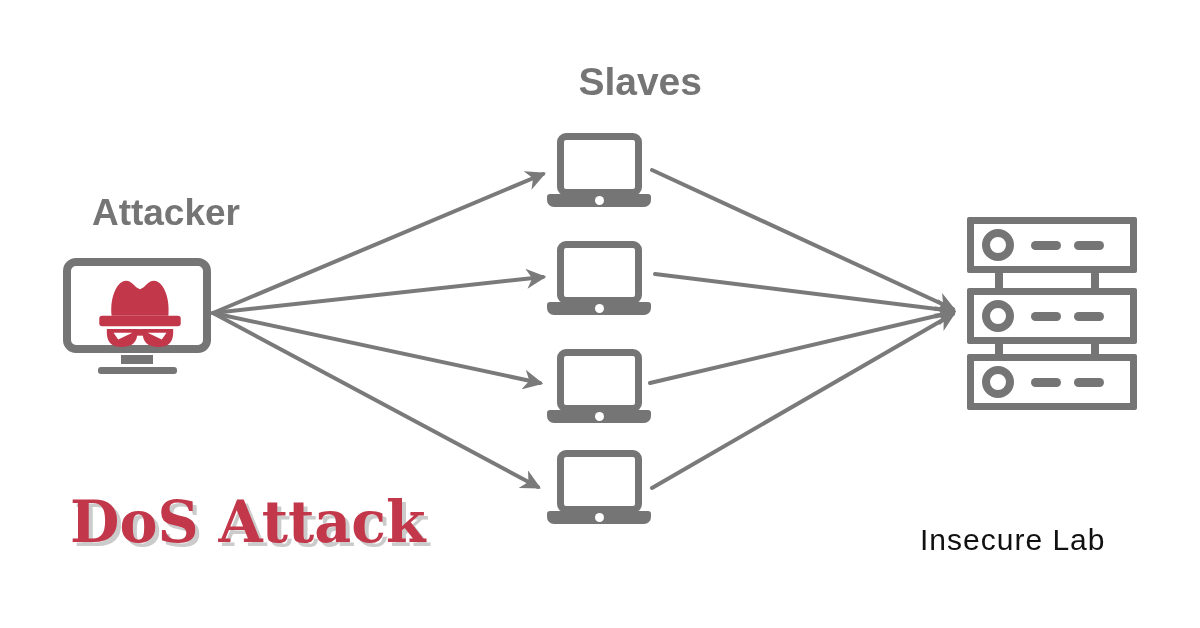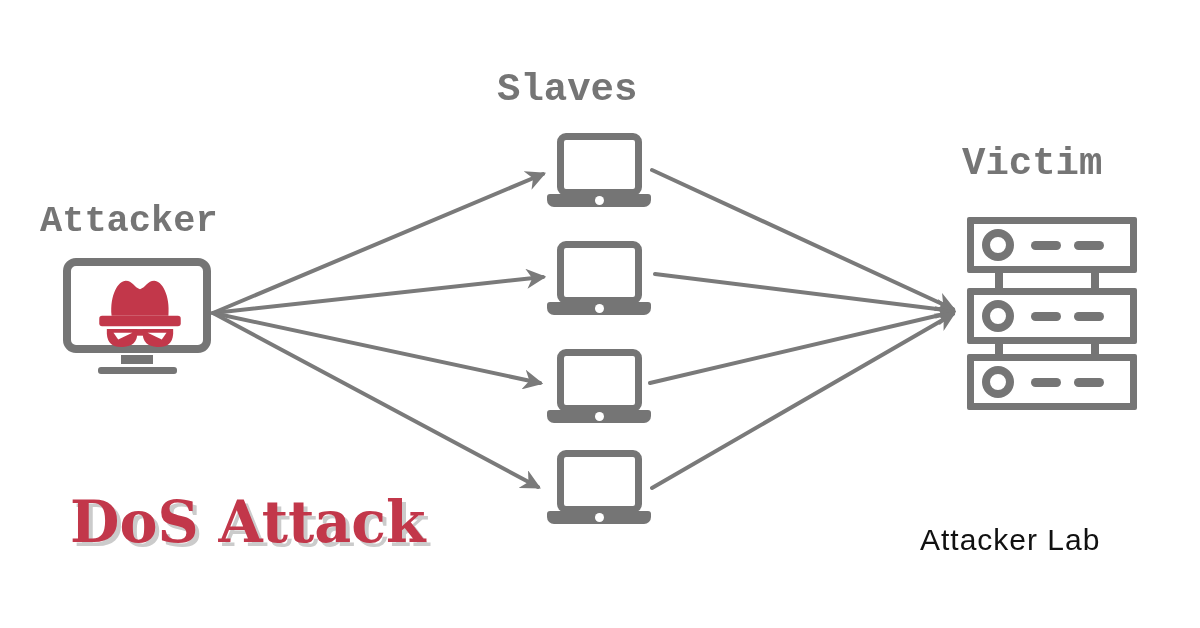--- a/index.html
+++ b/index.html
@@ -24,24 +24,23 @@
   .connections {
     position: absolute;
     left: 0; top: 0;
     width: 1200px; height: 628px;
     pointer-events: none;
   }
   .node-label {
     position: absolute;
     color: var(--label-gray);
     font-weight: 700;
-    font-family: Liberation Mono, monospace;
-    text-align: left;
+    font-family: Liberation Sans, sans-serif;
+    text-align: right;
     white-space: nowrap;
-    margin-top: 8px;
   }
   .attacker-label { left: 40px; top: 192px; width: 200px; font-size: 37px; }
   .slaves-label   { left: 497px; top: 60px; width: 205px; font-size: 39px; }
   .victim-label   { left: 962px; top: 134px; width: 180px; font-size: 39px; }
 
   
   .monitor-body {
     position: absolute;
     left: 63px; top: 258px;
     width: 148px; height: 95px;
@@ -159,21 +158,20 @@
     <g stroke="#7A7A7A" stroke-width="4" fill="none" stroke-linecap="round">
       <line x1="652" y1="170" x2="953" y2="309" marker-end="url(#arrow)"></line>
       <line x1="655" y1="274" x2="953" y2="311" marker-end="url(#arrow)"></line>
       <line x1="650" y1="383" x2="953" y2="312" marker-end="url(#arrow)"></line>
       <line x1="652" y1="488" x2="953" y2="314" marker-end="url(#arrow)"></line>
     </g>
   </svg>
 
   <div class="node-label attacker-label">Attacker</div>
   <div class="node-label slaves-label">Slaves</div>
-  <div class="node-label victim-label">Victim</div>
 
   <div class="monitor-body">
     <svg class="spy-icon" viewBox="0 0 88 76" xmlns="http://www.w3.org/2000/svg">
       <path d="M14,42 C12,20 21,5 29,5 C36,5 38,12 44,14 C50,12 52,5 59,5 C67,5 76,20 74,42 Z" fill="#C2374A"></path>
       <rect x="1" y="42" width="86" height="11" rx="3" fill="#C2374A"></rect>
       <rect x="38" y="56" width="12" height="7" fill="#C2374A"></rect>
       <path d="M9,56 L41,56 L41,61 Q41,74 26,75 Q10,76 9,61 Z" fill="#C2374A"></path>
       <path d="M47,56 L79,56 L79,61 Q78,76 62,75 Q47,74 47,61 Z" fill="#C2374A"></path>
       <polygon points="16,60 36,60 21,67" fill="#FFFFFF"></polygon>
       <polygon points="52,60 72,60 67,67" fill="#FFFFFF"></polygon>
@@ -219,15 +217,15 @@
       <div class="dash dash-b"></div>
     </div>
     <div class="bay bay-3">
       <div class="ring"></div>
       <div class="dash dash-a"></div>
       <div class="dash dash-b"></div>
     </div>
   </div>
 
   <div class="dos-title">DoS Attack</div>
-  <div class="brand">Attacker Lab</div>
+  <div class="brand">Insecure Lab</div>
 
 </div>
 
 </body></html>

